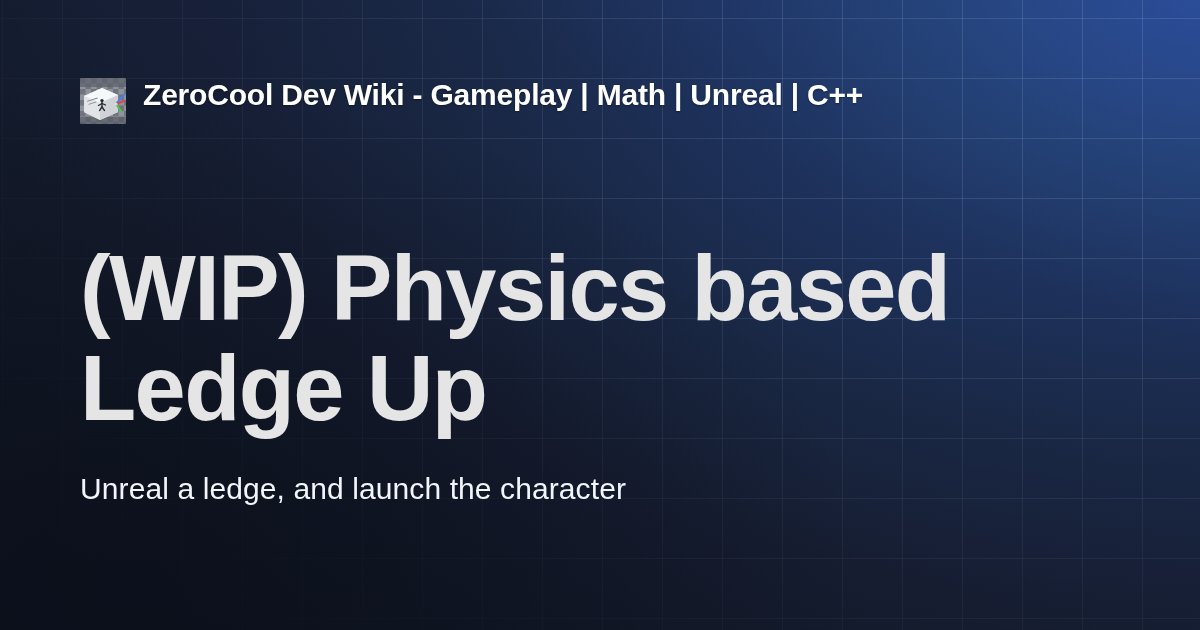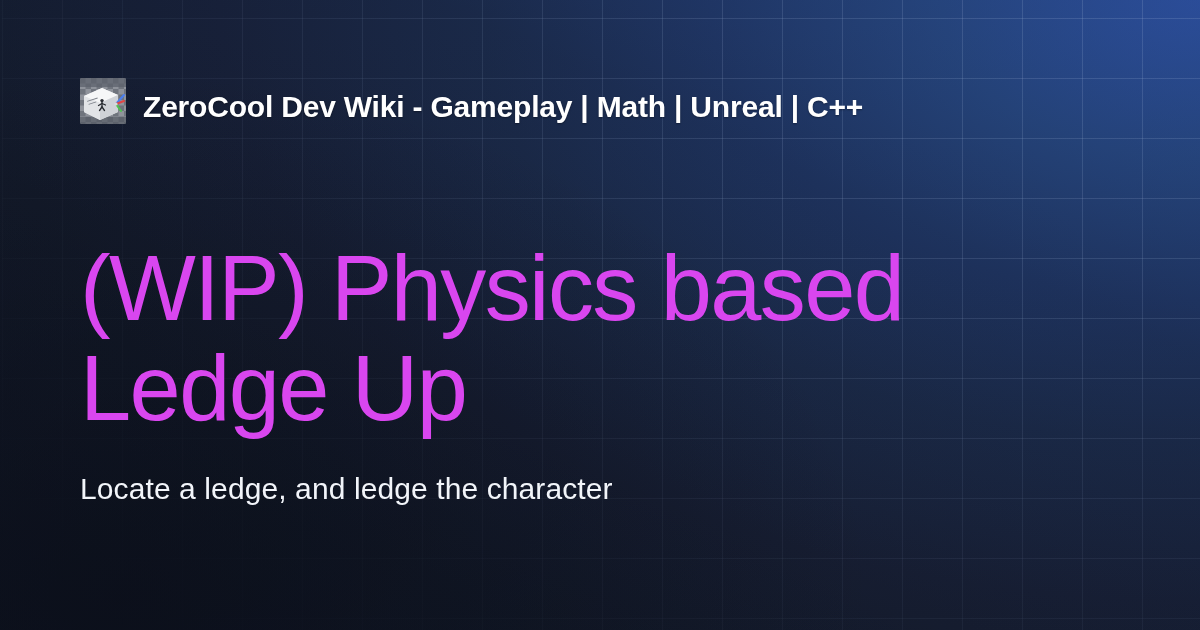--- a/index.html
+++ b/index.html
@@ -74,21 +74,21 @@
         rgba(8,11,20,0.25) 38%,
         rgba(8,11,20,0.00) 70%);
   }
 
   
   .content { position:relative; width:100%; height:100%; }
 
   .site-row {
     position:absolute;
     left:80px; top:78px;
-    display:flex; align-items:flex-end; gap:17px;
+    display:flex; align-items:flex-start; gap:17px;
   }
 
   .favicon {
     width:46px; height:46px;
     flex:0 0 46px;
     border-radius:2px;
     overflow:hidden;
     display:block;
     background:#7b7f86;
   }
@@ -102,22 +102,22 @@
     white-space:nowrap;
     text-shadow:0 1px 2px rgba(0,0,0,0.35);
   }
 
   .headline {
     position:absolute;
     left:80px; top:238px;
     width:1010px;
     font-size:92px;
     line-height:100px;
-    font-weight:normal;
-    color:#d946ef;
+    font-weight:bold;
+    color:#e5e5e5;
     letter-spacing:-1.6px;
   }
 
   .subtitle {
     position:absolute;
     left:80px; top:470px;
     width:860px;
     font-size:30px;
     line-height:38px;
     font-weight:normal;
@@ -180,17 +180,17 @@
           <circle cx="36" cy="26" r="1.6" fill="#d8dade"></circle>
         </svg>
       </span>
 
       <span class="site-title">ZeroCool Dev Wiki - Gameplay | Math | Unreal | C++</span>
     </div>
 
     <h1 class="headline">(WIP) Physics based Ledge Up</h1>
 
     <div class="subtitle">
-      <span class="sub-line">Locate a ledge, and ledge the character</span>
+      <span class="sub-line">Unreal a ledge, and launch the character</span>
     </div>
 
   </div>
 </div>
 
 </body></html>

